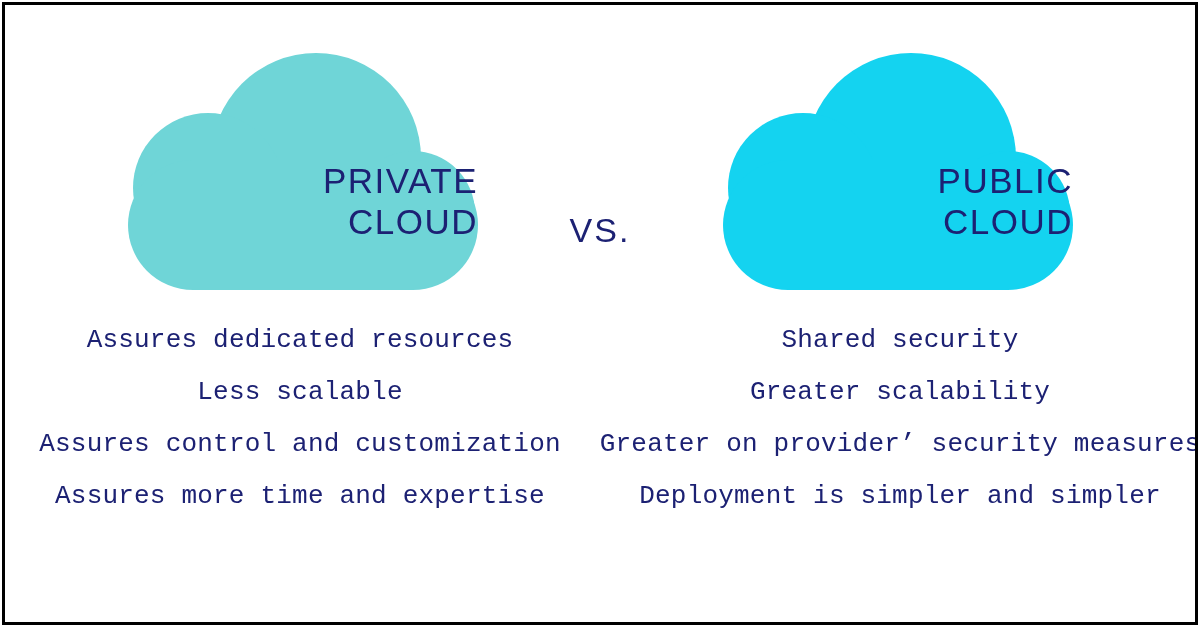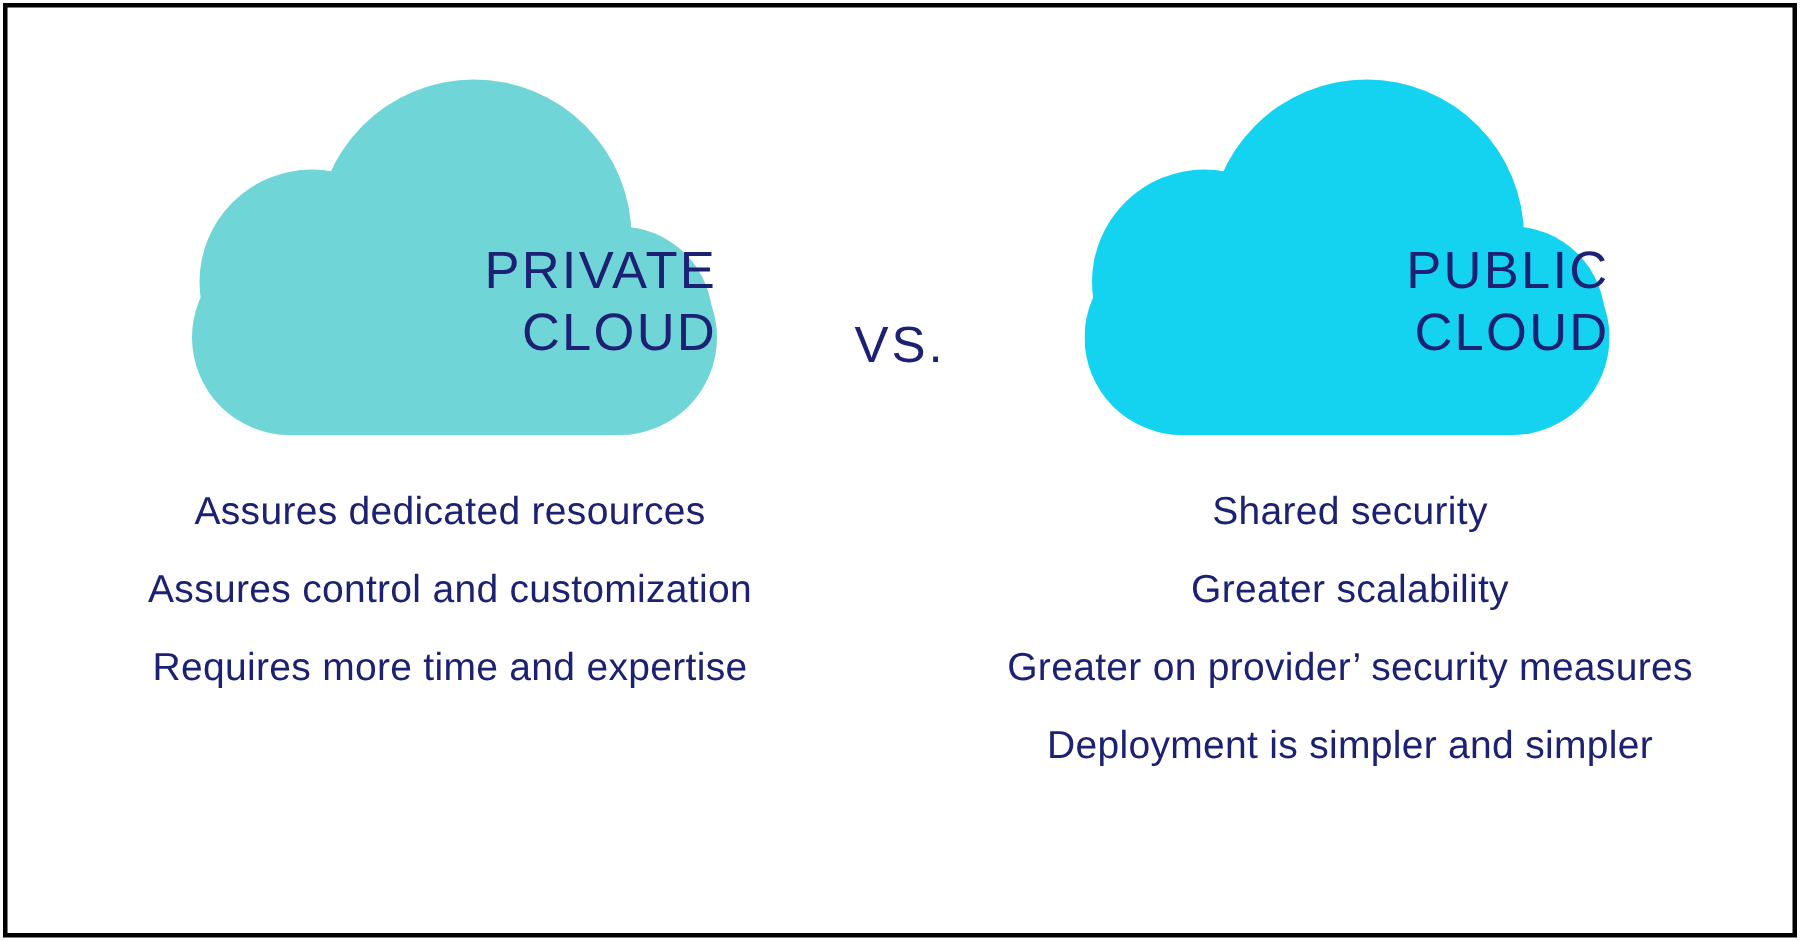--- a/index.html
+++ b/index.html
@@ -75,20 +75,21 @@
   .features-right { left: 600px; }
   .feature-row {
     height: 52px;
     display: flex;
     align-items: center;
     justify-content: center;
     color: var(--text);
     font-size: 26px;
     letter-spacing: 0.2px;
     white-space: nowrap;
+    font-family: Liberation Mono, monospace;
   }
 </style>
 </head>
 <body>
 
 <div class="canvas">
 
   <div class="cloud cloud-left">
     <svg viewBox="0 0 350 242" aria-hidden="true">
       <circle cx="188" cy="110" r="105"></circle>
@@ -112,22 +113,23 @@
       <rect x="0" y="112" width="350" height="130" rx="65"></rect>
     </svg>
     <div class="cloud-label">
       <div>PUBLIC</div>
       <div>CLOUD</div>
     </div>
   </div>
 
   <div class="features features-left">
     <div class="feature-row">Assures dedicated resources</div>
+    <div class="feature-row">Less scalable</div>
     <div class="feature-row">Assures control and customization</div>
-    <div class="feature-row">Requires more time and expertise</div>
+    <div class="feature-row">Assures more time and expertise</div>
   </div>
 
   <div class="features features-right">
     <div class="feature-row">Shared security</div>
     <div class="feature-row">Greater scalability</div>
     <div class="feature-row">Greater on provider’ security measures</div>
     <div class="feature-row">Deployment is simpler and simpler</div>
   </div>
 
   <div class="frame"></div>

